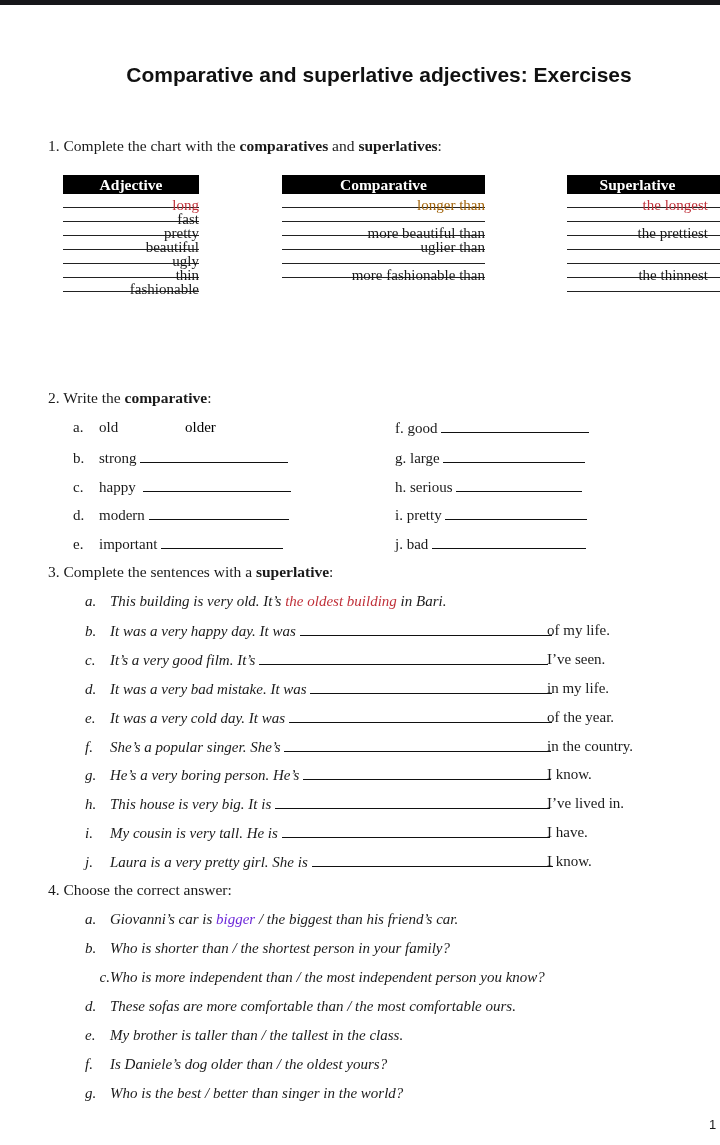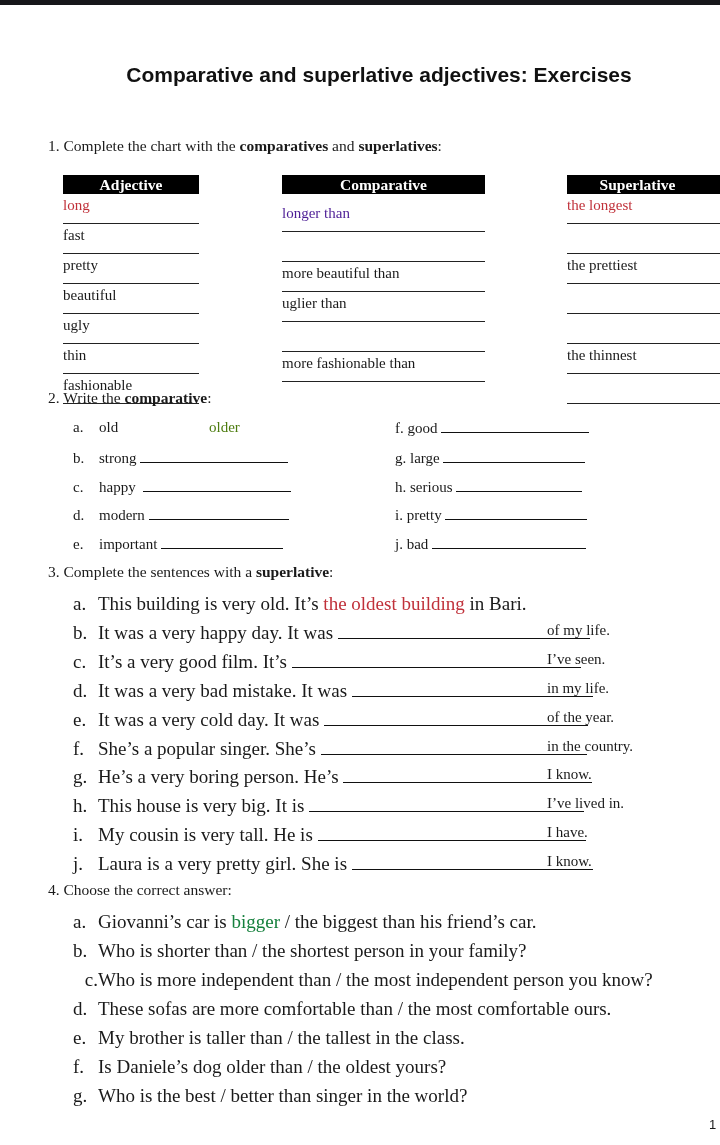--- a/index.html
+++ b/index.html
@@ -17,32 +17,32 @@
   .q b { font-weight: bold; }
   .red { color: #c0313a; }
 
   
   .col { position: absolute; top: 175px; }
   .col .hdr {
     background: #000; color: #fff; font-weight: bold; text-align: center;
     font-size: 15.5px; height: 19px; line-height: 19px;
   }
   .col .cell {
-    height: 30px; border-bottom: 1.5px solid #222; text-align: left;
+    height: 14px; border-bottom: 1.5px solid #222; text-align: right;
     font-size: 15px; line-height: 22px; box-sizing: border-box;
   }
   .col-adj { left: 63px; width: 136px; }
   .col-cmp { left: 282px; width: 203px; }
   .col-sup { left: 567px; width: 153px; }
 
   .row2 { position: absolute; font-size: 15px; white-space: nowrap; }
   .lbl { display: inline-block; width: 26px; }
   .blank { display: inline-block; border-bottom: 1.5px solid #111; height: 13px; vertical-align: baseline; }
 
-  .s-item { position: absolute; left: 73px; font-size: 19px; white-space: nowrap; }
+  .s-item { position: absolute; left: 85px; font-size: 15px; white-space: nowrap; font-style: italic; }
   .s-item .lbl { width: 25px; }
   .s-end { position: absolute; left: 547px; font-size: 15px; white-space: nowrap; text-align: right; }
   .page-num { position: absolute; left: 709px; top: 1117px; font-family: "Liberation Sans", sans-serif; font-size: 13px; }
 </style>
 </head>
 <body>
 
 <div class="topbar"></div>
 
 <div class="title">Comparative and superlative adjectives: Exercises</div>
@@ -57,21 +57,21 @@
   <div class="cell">fast</div>
   <div class="cell">pretty</div>
   <div class="cell">beautiful</div>
   <div class="cell">ugly</div>
   <div class="cell">thin</div>
   <div class="cell">fashionable</div>
 </div>
 
 <div class="col col-cmp">
   <div class="hdr">Comparative</div>
-  <div class="cell red" style="color: #4c1d95; margin-top: 8px;">longer than</div>
+  <div class="cell red" style="color: #a16207;">longer than</div>
   <div class="cell"></div>
   <div class="cell">more beautiful than</div>
   <div class="cell">uglier than</div>
   <div class="cell"></div>
   <div class="cell">more fashionable than</div>
 </div>
 
 <div class="col col-sup">
   <div class="hdr" style="padding-right:12px;">Superlative</div>
   <div class="cell red" style="padding-right: 12px; color: rgb(192, 49, 58);">the longest</div>
@@ -83,21 +83,21 @@
   <div class="cell" style="padding-right:12px;"></div>
 </div>
 
 <div class="q" style="top:389px">
   <span>2. Write the </span><b>comparative</b><span>:</span>
 </div>
 
 <div class="row2" style="left:73px;top:419px">
   <span class="lbl">a.</span><span>old</span>
 </div>
-<div class="row2 red" style="left: 209px; top: 419px; color: #4d7c0f;">older</div>
+<div class="row2 red" style="left: 185px; top: 419px; color: #000000;">older</div>
 
 <div class="row2" style="left:73px;top:449px">
   <span class="lbl">b.</span><span>strong</span>
   <span class="blank" style="width:148px"></span>
 </div>
 <div class="row2" style="left:73px;top:478px">
   <span class="lbl">c.</span><span>happy</span>
   <span class="blank" style="width:148px;margin-left:4px"></span>
 </div>
 <div class="row2" style="left:73px;top:506px">
@@ -155,21 +155,21 @@
     <div class="s-end" style="top: 795px;">I’ve lived in.</div>
     <div class="s-item" style="top: 824px;"><span class="lbl">i.</span><span>My cousin is very tall. He is</span> <span class="blank ex3-blank" style="width: 268.672px;"></span></div>
     <div class="s-end" style="top: 824px;">I have.</div>
     <div class="s-item" style="top: 853px;"><span class="lbl">j.</span><span>Laura is a very pretty girl. She is</span> <span class="blank ex3-blank" style="width: 241.625px;"></span></div>
     <div class="s-end" style="top: 853px;">I know.</div>
   </div>
 
 <div class="q" style="top:881px">4. Choose the correct answer:</div>
 
 <div class="s-item" style="top:911px">
-  <span class="lbl">a.</span><span>Giovanni’s car is </span><span class="red" style="color: #15803d;">bigger</span><span> / the biggest than his friend’s car.</span>
+  <span class="lbl">a.</span><span>Giovanni’s car is </span><span class="red" style="color: #6d28d9;">bigger</span><span> / the biggest than his friend’s car.</span>
 </div>
 
 <div id="ex4-list">
     <div class="s-item" style="top: 940px;"><span class="lbl">b.</span><span>Who is shorter than / the shortest person in your family?</span></div>
     <div class="s-item" style="top: 969px; text-align: right;"><span class="lbl">c.</span><span>Who is more independent than / the most independent person you know?</span></div>
     <div class="s-item" style="top: 998px;"><span class="lbl">d.</span><span>These sofas are more comfortable than / the most comfortable ours.</span></div>
     <div class="s-item" style="top: 1027px;"><span class="lbl">e.</span><span>My brother is taller than / the tallest in the class.</span></div>
     <div class="s-item" style="top: 1056px;"><span class="lbl">f.</span><span>Is Daniele’s dog older than / the oldest yours?</span></div>
     <div class="s-item" style="top: 1085px;"><span class="lbl">g.</span><span>Who is the best / better than singer in the world?</span></div>
   </div>

